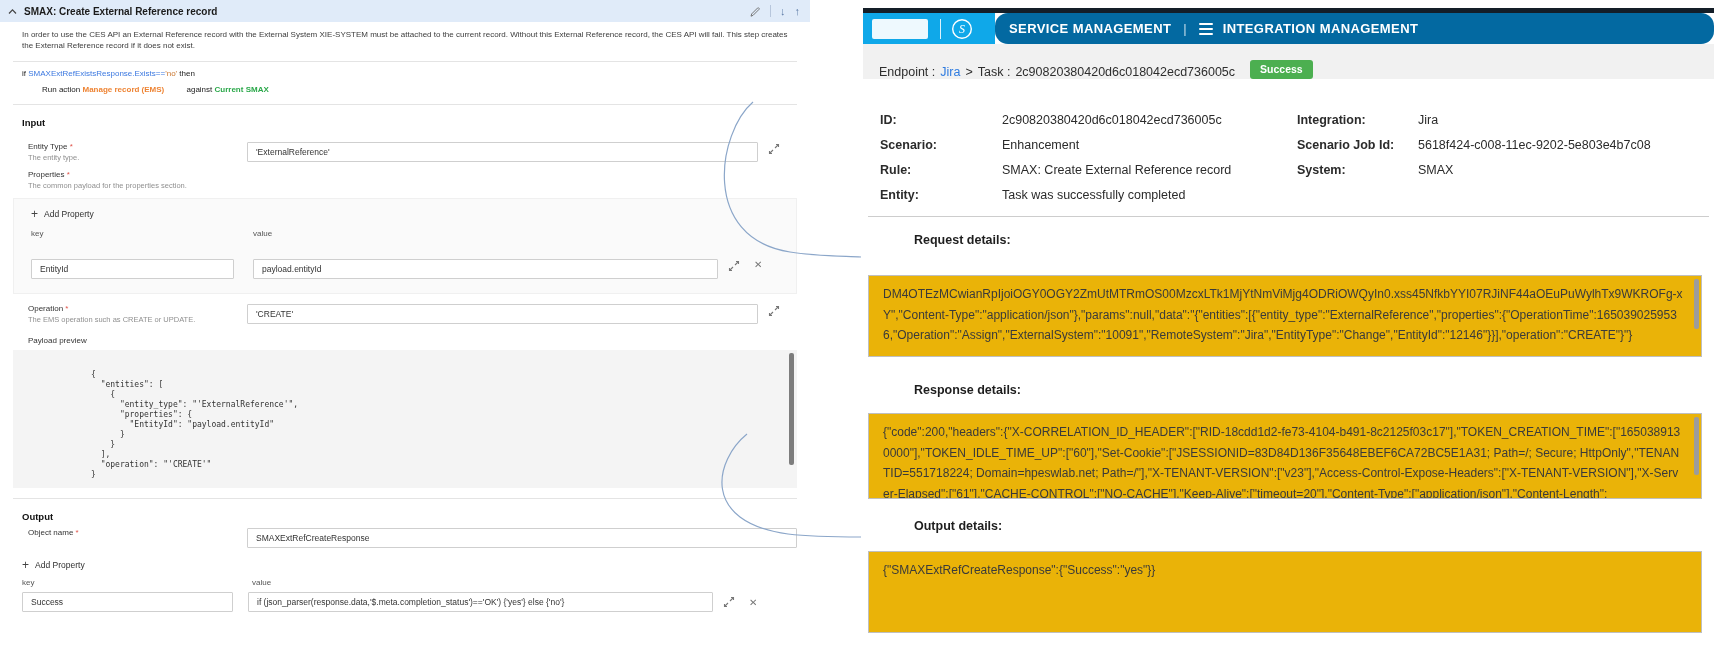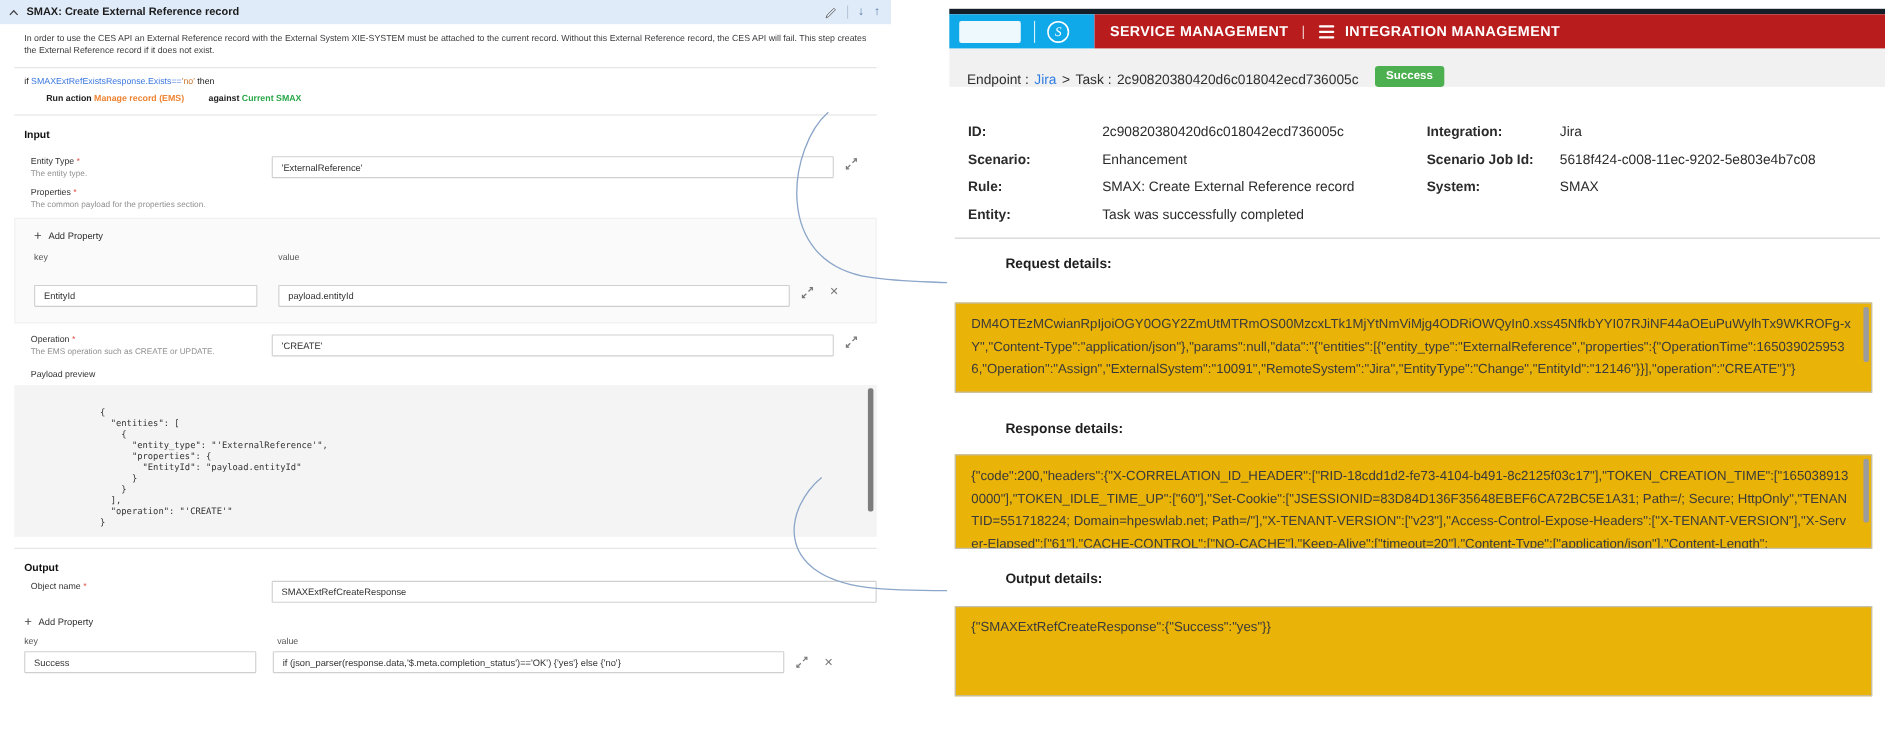--- a/index.html
+++ b/index.html
@@ -18,21 +18,21 @@
   .lp-header .chev { margin-right: 7px; display: flex; align-items: center; }
   .lp-title { font-size: 10px; font-weight: 700; color: #1b1b1b; }
   .lp-header .spacer { flex: 1; }
   .hdr-ic { display: flex; align-items: center; margin-left: 9px; color: #5d7aa6; font-size: 11px; }
   .hdr-sep { width: 1px; height: 12px; background: #b7c6dc; margin-left: 9px; }
   .lp-desc { margin: 7px 22px 0 22px; width: 766px; font-size: 8px; line-height: 11px; color: #3c3c3c; }
   .divider { border-top: 1px solid #e4e4e4; margin: 10px 0 0 13px; width: 784px; }
   .cond-line, .run-line { margin: 7px 0 0 22px; font-size: 8px; color: #222; }
   .cond-expr { color: #3b78e0; }
   .cond-no { color: #c9762f; }
-  .run-line b { font-weight: 700; padding-left: 20px; }
+  .run-line b { font-weight: 400; padding-left: 20px; }
   .run-action { color: #ee8434; font-weight: 700; }
   .run-target { color: #2ba84a; font-weight: 700; }
   .sec-title { margin: 12px 0 0 22px; font-size: 9.5px; font-weight: 700; color: #111; }
 
   .frow { display: flex; align-items: flex-start; margin: 14px 0 0 28px; }
   .flabel { width: 219px; }
   .flabel .lab { font-size: 8px; color: #333; }
   .req { color: #e0544a; }
   .hint { font-size: 7.5px; color: #909090; margin-top: 2px; }
   .tinput {
@@ -80,21 +80,21 @@
   .connectors path { stroke: #8ba6c9; stroke-width: 1.2; fill: none; }
 
   
   .right-panel { position: absolute; left: 863px; top: 8px; width: 851px; }
   .rp-topbar { height: 5px; background: #141e28; }
   .rp-bluebar { height: 31px; display: flex; }
   .rp-cyan { width: 132px; background: #0fa8e9; display: flex; align-items: center; }
   .logo-blur { width: 56px; height: 20px; margin-left: 9px; background: rgba(255,255,255,0.93); border-radius: 2px; }
   .rp-vsep { width: 1px; height: 20px; background: rgba(255,255,255,0.85); margin-left: 12px; }
   .s-logo { margin-left: 10px; display: flex; align-items: center; }
-  .rp-blue { flex: 1; background: #b91c1c; display: flex; align-items: center; padding-left: 14px; color: #fff; }
+  .rp-blue { flex: 1; background: #0369a1; display: flex; align-items: center; padding-left: 14px; color: #fff; border-radius: 13px; }
   .brand { font-size: 13px; font-weight: 700; letter-spacing: 0.4px; }
   .brand-sep { margin: 0 12px; color: rgba(255,255,255,0.75); font-size: 13px; }
   .burger { display: inline-flex; flex-direction: column; justify-content: center; margin-right: 10px; }
   .burger span { width: 14px; height: 2px; background: #fff; margin: 1.5px 0; border-radius: 1px; }
 
   .breadcrumb {
     height: 35px; background: #f1f1f1; display: flex; align-items: flex-end;
     padding-left: 16px; font-size: 12.5px; color: #2e2e2e;
   }
   .breadcrumb span { margin-right: 5px; }

